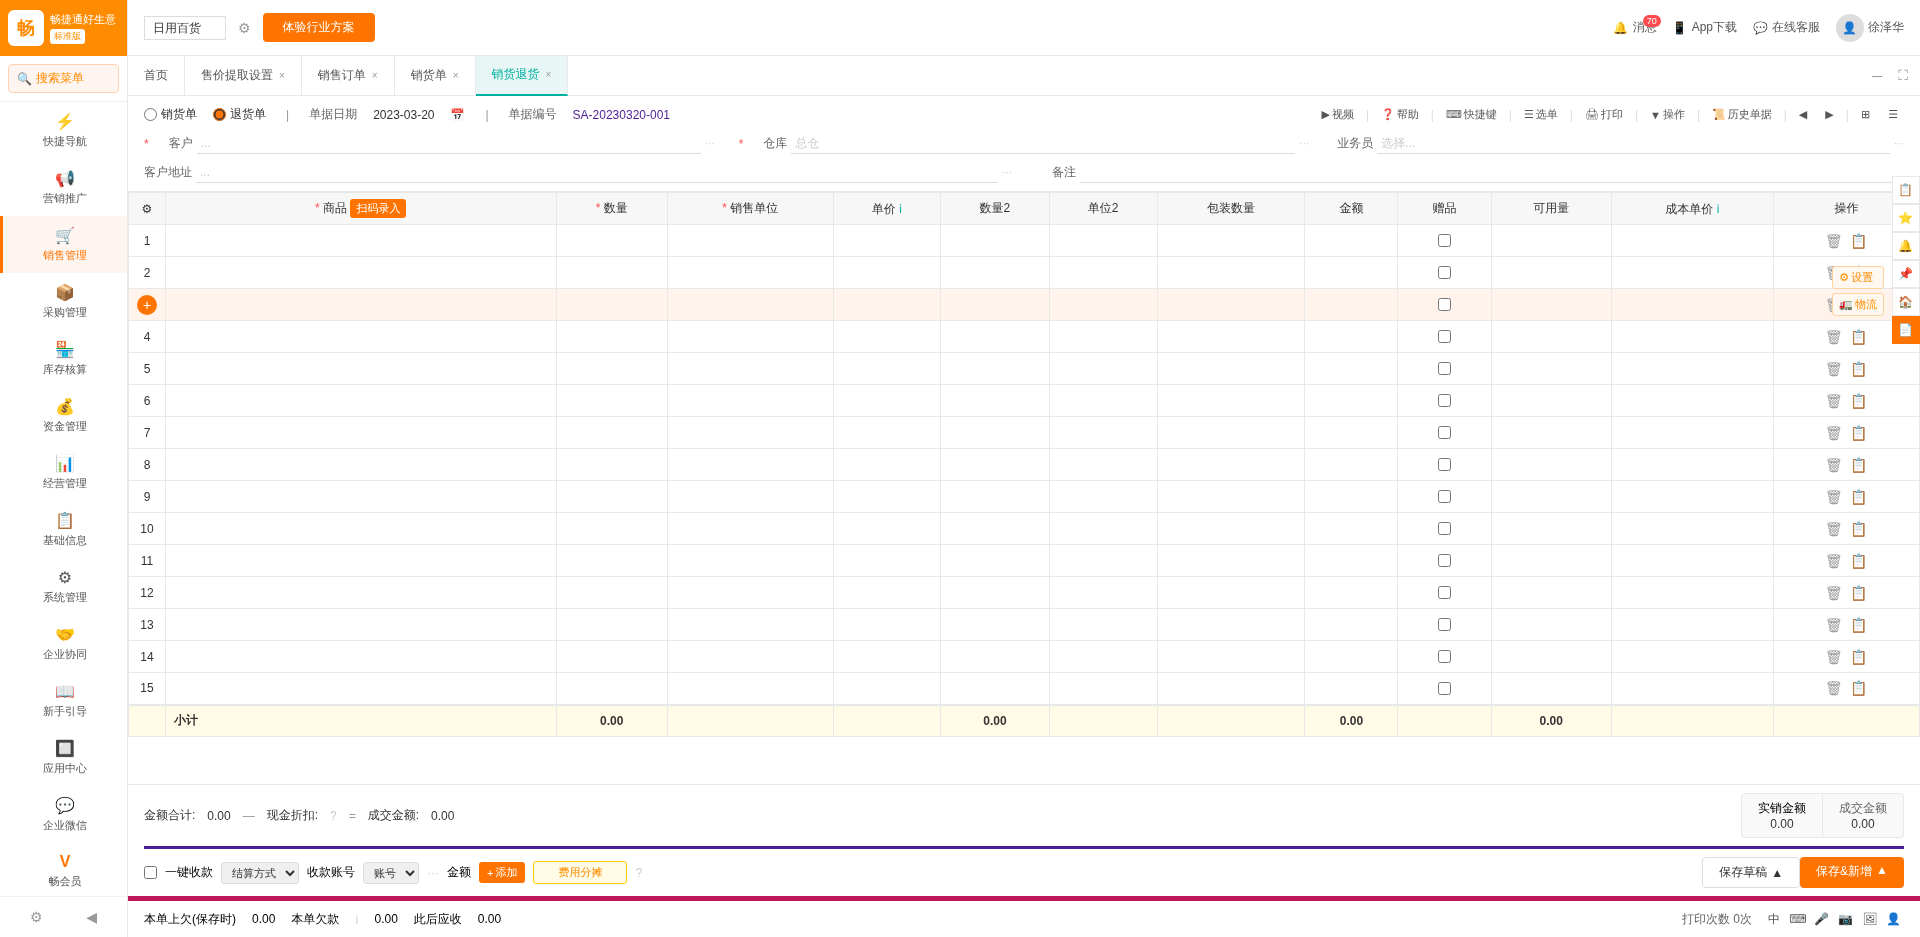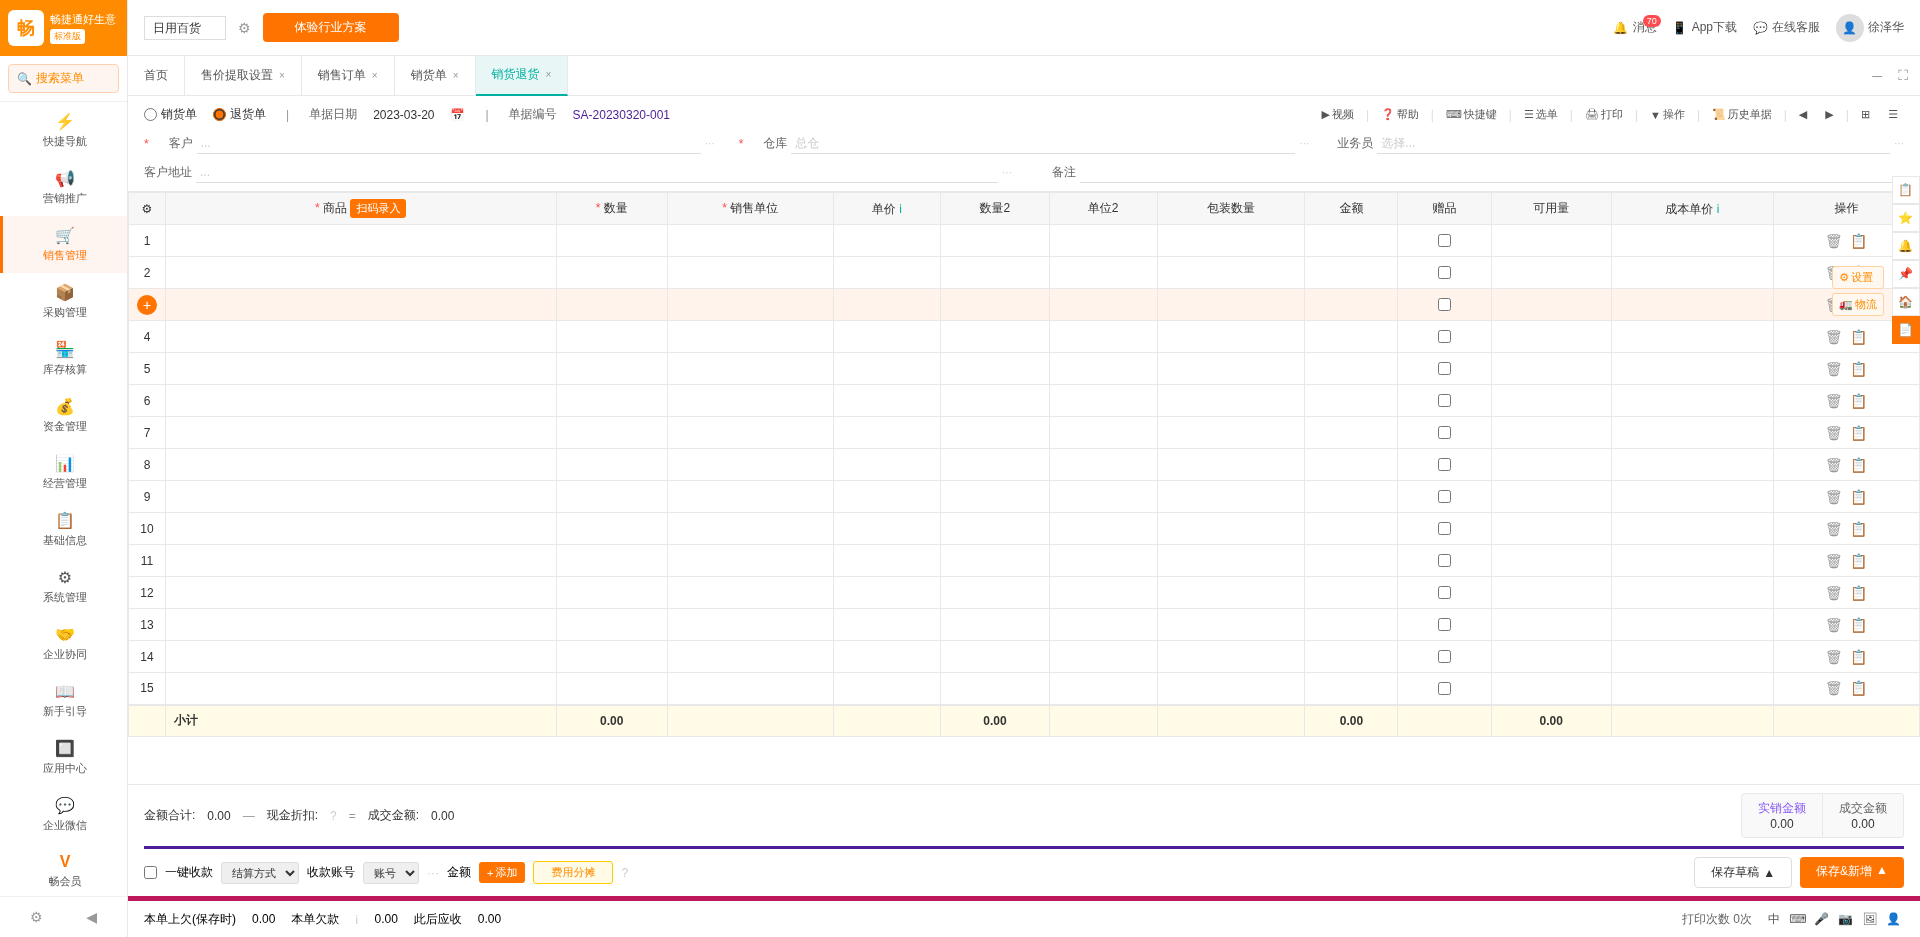--- a/index.html
+++ b/index.html
@@ -23,21 +23,21 @@
 
     
     .main { flex: 1; display: flex; flex-direction: column; overflow: hidden; }
 
     
     .top-header { background: #fff; height: 56px; display: flex; align-items: center; justify-content: space-between; padding: 0 16px; border-bottom: 1px solid #e8e8e8; flex-shrink: 0; }
     .top-header-left { display: flex; align-items: center; gap: 8px; }
     .breadcrumb-select { border: 1px solid #ddd; border-radius: 0; padding: 4px 24px 4px 8px; font-size: 12px; color: #333; background: #fff; appearance: none; cursor: pointer; position: relative; }
     .breadcrumb-wrapper { position: relative; display: flex; align-items: center; }
     .settings-btn { background: none; border: none; color: #999; font-size: 14px; cursor: pointer; padding: 4px; }
-    .trial-btn { background: #ff7300; color: #fff; border: none; border-radius: 4px; padding: 6px 32px; font-size: 12px; cursor: pointer; }
+    .trial-btn { background: #ff7300; color: #fff; border: none; border-radius: 4px; padding: 6px 20px; font-size: 12px; cursor: pointer; }
     .top-header-right { display: flex; align-items: center; gap: 16px; }
     .header-action { display: flex; align-items: center; gap: 4px; color: #555; font-size: 12px; cursor: pointer; position: relative; }
     .notification-badge { position: absolute; top: -4px; right: -4px; background: #ff4d4f; color: #fff; border-radius: 10px; font-size: 9px; padding: 1px 4px; min-width: 16px; text-align: center; }
     .user-avatar { width: 28px; height: 28px; background: #ddd; border-radius: 50%; display: flex; align-items: center; justify-content: center; font-size: 12px; color: #666; }
 
     
     .tabs-bar { background: #fff; display: flex; align-items: center; border-bottom: 1px solid #e8e8e8; flex-shrink: 0; height: 40px; }
     .tab { display: flex; align-items: center; padding: 0 16px; height: 40px; font-size: 12px; color: #555; cursor: pointer; border-right: 1px solid #e8e8e8; gap: 4px; white-space: nowrap; }
     .tab.active { background: #e8f7f5; color: #00b0a0; border-bottom: 2px solid #00b0a0; }
     .tab-close { color: #999; font-size: 10px; margin-left: 2px; }
@@ -54,21 +54,21 @@
     .row-num { color: #999; text-align: center; }
     .checkbox-cell { display: flex; justify-content: center; align-items: center; }
     .table-checkbox { width: 13px; height: 13px; accent-color: #00b0a0; }
     .action-btns { display: flex; gap: 4px; justify-content: center; }
     .action-btn { background: none; border: none; cursor: pointer; color: #999; font-size: 14px; padding: 2px; }
     .add-row-btn { width: 20px; height: 20px; background: #ff7300; border: none; border-radius: 50%; color: #fff; font-size: 14px; cursor: pointer; display: flex; align-items: center; justify-content: center; }
     .subtotal-row td { background: #fffbe6; font-weight: bold; color: #333; border-top: 2px solid #e8e8e8; }
     .payment-checkbox { accent-color: #ff7300; }
     .payment-select { border: 1px solid #ddd; border-radius: 3px; padding: 3px 6px; font-size: 11px; color: #333; }
     .add-btn { background: #ff7300; color: #fff; border: none; border-radius: 3px; padding: 3px 8px; font-size: 11px; cursor: pointer; display: flex; align-items: center; gap: 2px; }
-    .fee-btn { background: #fff; border: 1px solid #ddd; border-radius: 3px; padding: 3px 17px; font-size: 11px; cursor: pointer; color: #555; }
+    .fee-btn { background: #fff; border: 1px solid #ddd; border-radius: 3px; padding: 3px 24px; font-size: 11px; cursor: pointer; color: #555; }
     .fee-active { background: #fffbe6; border: 1px solid #ffcc00; color: #ff8c00; }
     .save-draft-btn { background: #fff; border: 1px solid #ddd; border-radius: 4px; padding: 6px 16px; font-size: 12px; cursor: pointer; display: flex; align-items: center; gap: 4px; color: #333; }
     .save-new-btn { background: #ff7300; color: #fff; border: none; border-radius: 4px; padding: 6px 16px; font-size: 12px; cursor: pointer; display: flex; gap: 4px; }
     .quick-action-btn { width: 28px; height: 28px; background: #fff; border: 1px solid #e8e8e8; display: flex; align-items: center; justify-content: center; cursor: pointer; color: #999; font-size: 13px; }
     .quick-action-btn.active { background: #ff7300; color: #fff; border-color: #ff7300; }
 
     .content-wrapper { position: relative; flex: 1; display: flex; flex-direction: column; overflow: hidden; }
 
     .form-top-bar { display: flex; align-items: center; justify-content: space-between; padding: 8px 16px 0; background: #fff; flex-shrink: 0; }
     .form-top-right { display: flex; align-items: center; gap: 6px; }
@@ -778,21 +778,21 @@
         <span style="font-weight:500;">0.00</span>
         <span style="color:#999;">—</span>
         <span>现金折扣:</span>
         <span style="color:#ccc;">?</span>
         <span style="color:#999;">=</span>
         <span>成交金额:</span>
         <span style="font-weight:500;">0.00</span>
 
         <div style="margin-left:auto;display:flex;align-items:stretch;gap:0;">
           <div style="background:#f9f9f9;border:1px solid #e8e8e8;border-radius:4px 0 0 4px;padding:6px 16px;font-size:12px;text-align:center;">
-            <div style="color:#8b5cf6;">实销金额</div>
+            <div style="color:#000000;">实销金额</div>
             <div style="color:#333;font-weight:500;">0.00</div>
           </div>
           <div style="background:#f9f9f9;border:1px solid #e8e8e8;border-left:none;border-radius:0 4px 4px 0;padding:6px 16px;font-size:12px;text-align:center;">
             <div style="color:#666;">成交金额</div>
             <div style="color:#333;font-weight:500;">0.00</div>
           </div>
         </div>
       </div>
 
       <div style="display:flex;align-items:center;gap:8px;font-size:12px;justify-content:space-between;">
@@ -808,21 +808,21 @@
           </select>
           <span style="color:#ccc;">···</span>
           <span>金额</span>
           <button class="add-btn">
             <span>+</span>
             <span>添加</span>
           </button>
           <button class="fee-btn fee-active">费用分摊</button>
           <span style="color:#ccc;">?</span>
         </div>
-        <div style="display:flex;gap:8px;">
+        <div style="display:flex;gap:0;">
           <button class="save-draft-btn">
             <span>保存草稿</span>
             <span>▲</span>
           </button>
           <button class="save-new-btn">
             <span>保存&amp;新增</span>
             <span>▲</span>
           </button>
         </div>
       </div>

